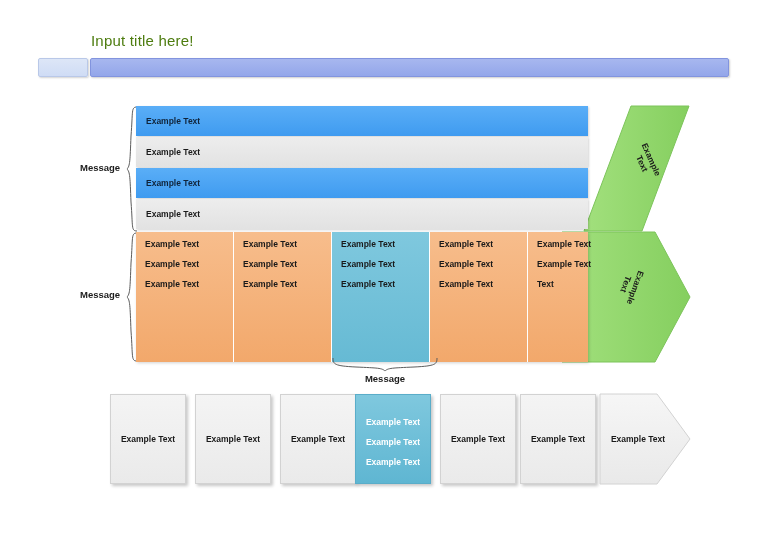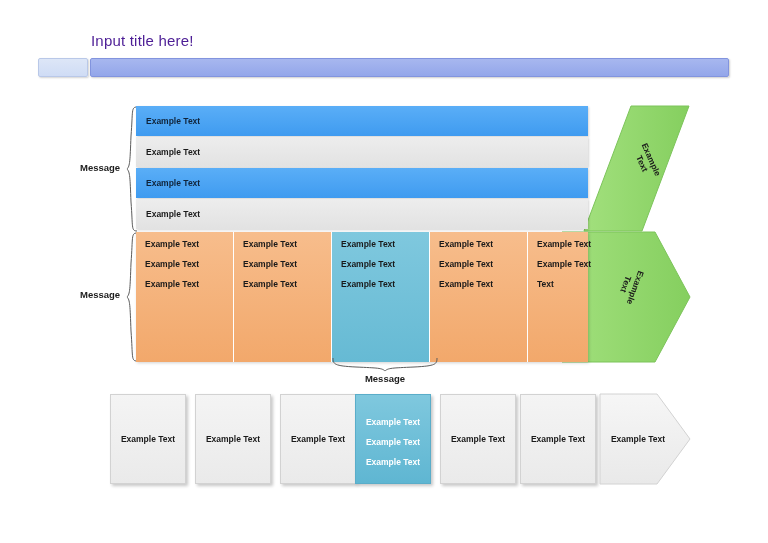--- a/index.html
+++ b/index.html
@@ -7,21 +7,21 @@
     width:768px;height:543px;
     background:#ffffff;
     font-family:"Liberation Sans", sans-serif;
     overflow:hidden;
     position:relative;
   }
   
   #title-area{position:absolute;left:0;top:0;width:768px;height:90px;}
   #page-title{
     position:absolute;left:91px;top:32px;
-    font-size:15px;color:#4c1d95;letter-spacing:.2px;
+    font-size:15px;color:#4d7c0f;letter-spacing:.2px;
     white-space:nowrap;
   }
   #title-bar-small{
     position:absolute;left:38px;top:58px;width:48px;height:17px;
     background:linear-gradient(to bottom,#dde6f7,#cfdcf5);
     border:1px solid #b9c8e8;border-radius:2px;
     box-shadow:1px 1px 2px rgba(0,0,0,.18);
   }
   #title-bar-long{
     position:absolute;left:90px;top:58px;width:637px;height:17px;

